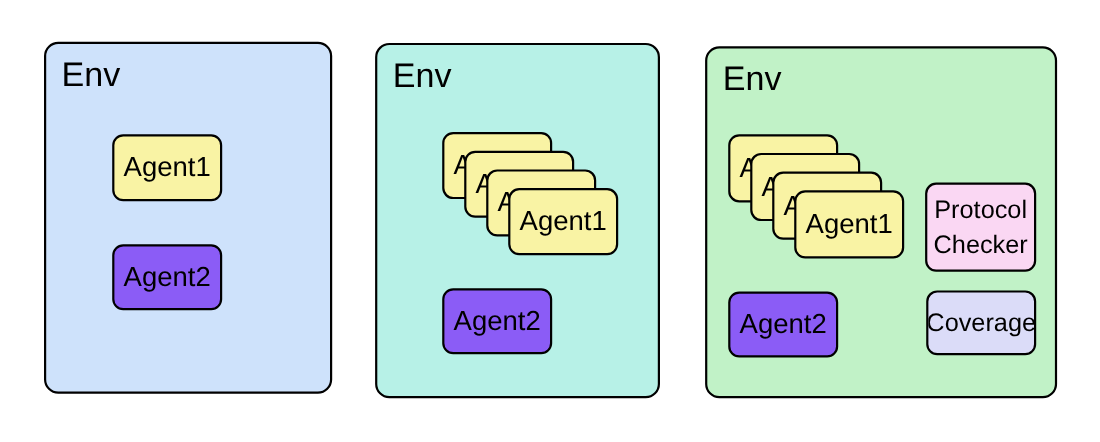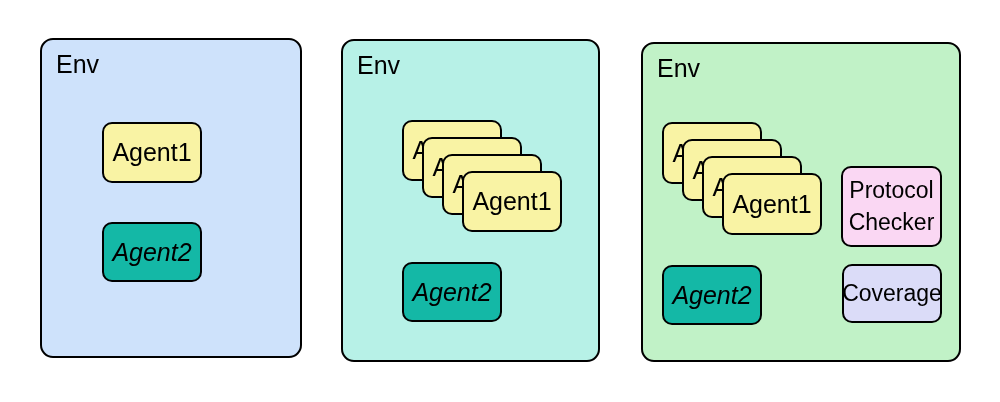--- a/index.html
+++ b/index.html
@@ -21,39 +21,39 @@
     border: 2.5px solid #000000;
     border-radius: 13px;
   }
   .panel-1 { left: 40px;  top: 38px; width: 262px; height: 320px; background: #cee2fb; }
   .panel-2 { left: 341px; top: 39px; width: 259px; height: 323px; background: #b7f1e7; }
   .panel-3 { left: 641px; top: 42px; width: 320px; height: 320px; background: #c1f2c7; }
   .env-label {
     position: absolute;
     left: 14px;
     top: 11px;
-    font-size: 25px;
+    font-size: 31px;
     line-height: 1.1;
     color: #000000;
   }
   .box {
     position: absolute;
     box-sizing: border-box;
     border: 2.5px solid #000000;
     border-radius: 10px;
     display: flex;
     align-items: center;
     justify-content: center;
     text-align: center;
     font-size: 25px;
     color: #000000;
     overflow: hidden;
   }
   .yellow   { background: #f9f3a4; }
-  .pink     { background: #14b8a6; font-style: italic; }
+  .pink     { background: #8b5cf6; }
   .magenta  { background: #fad7f3; }
   .lavender { background: #dbdcf8; text-align: center; }
 
   
   .panel-1 .agent1 { left: 60px; top: 82px;  width: 100px; height: 61px; }
   .panel-1 .agent2 { left: 60px; top: 182px; width: 100px; height: 60px; }
 
   
   .panel-2 .stack-1 { left: 59px;  top: 79px;  width: 100px; height: 61px; }
   .panel-2 .stack-2 { left: 79px;  top: 96px;  width: 100px; height: 61px; }

